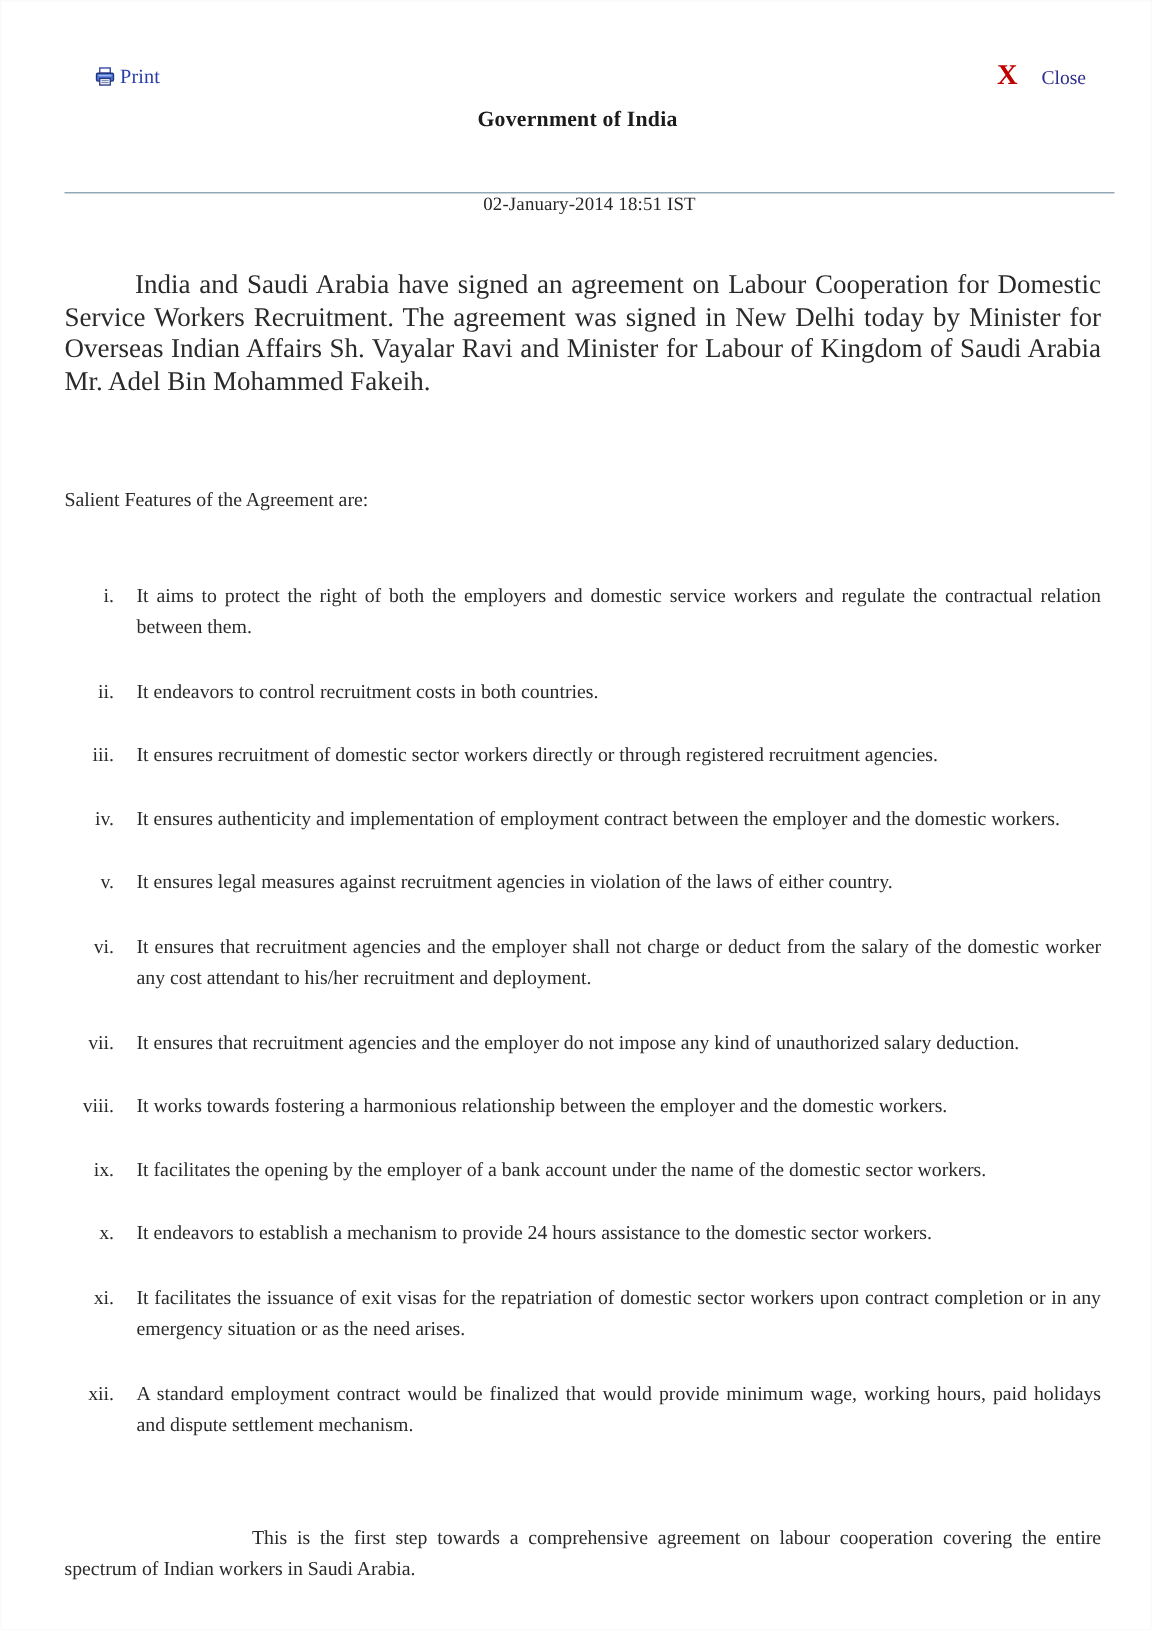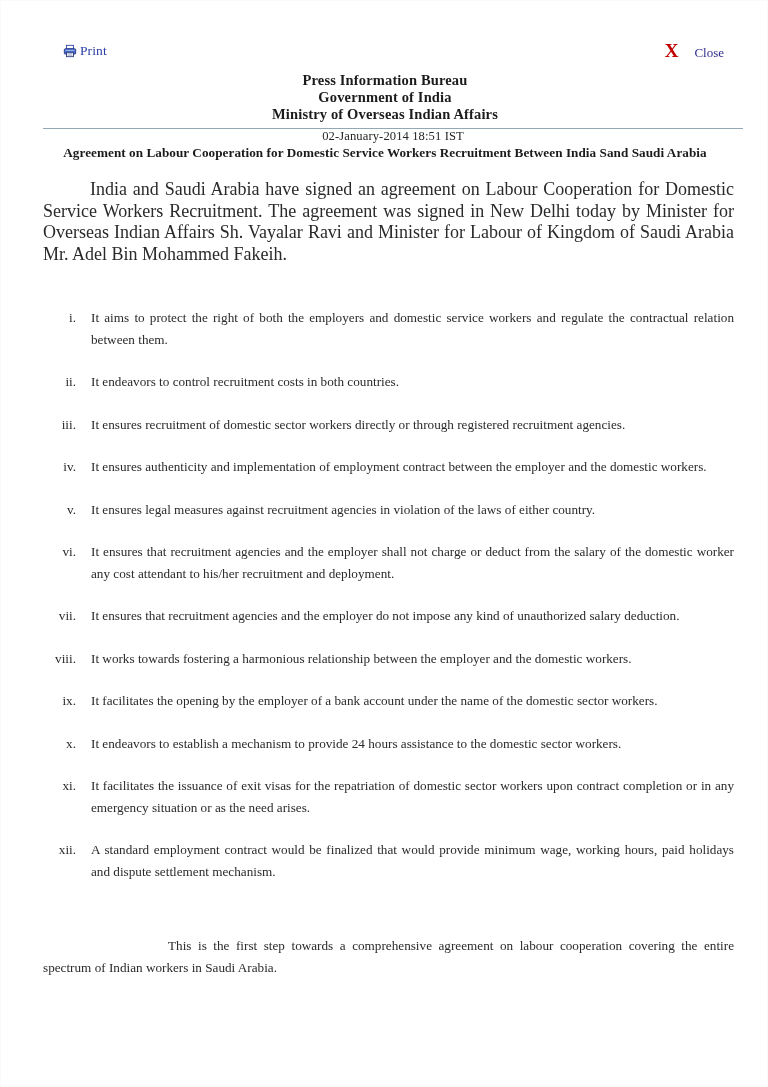--- a/index.html
+++ b/index.html
@@ -216,35 +216,33 @@
     </a>
 
     <a class="close-link" href="#">
       <span class="close-x">X</span>
       <span class="close-label">Close</span>
     </a>
 
   </div>
 
   <div class="masthead">
-    <div>Press Information Bureau</div>
     <div>Government of India</div>
-    <div>Ministry of Overseas Indian Affairs</div>
   </div>
 
   <div class="rule"></div>
 
   <div class="datestamp">02-January-2014 18:51 IST</div>
 
-  <div class="headline">Agreement on Labour Cooperation for Domestic Service Workers Recruitment Between India Sand Saudi Arabia</div>
 
   <div class="content">
 
     <p class="para">India and Saudi Arabia have signed an agreement on Labour Cooperation for Domestic Service Workers Recruitment. The agreement was signed in New Delhi today by Minister for Overseas Indian Affairs Sh. Vayalar Ravi and Minister for Labour of Kingdom of Saudi Arabia Mr. Adel Bin Mohammed Fakeih.</p>
 
+    <p class="lead-in">Salient Features of the Agreement are:</p>
 
     <ul class="features" id="features-list">
         <li class="feature">
           <span class="marker">i.</span>
           <span class="ftext">It aims to protect the right of both the employers and domestic service workers and regulate the contractual relation between them.</span>
         </li>
         <li class="feature">
           <span class="marker">ii.</span>
           <span class="ftext">It endeavors to control recruitment costs in both countries.</span>
         </li>

